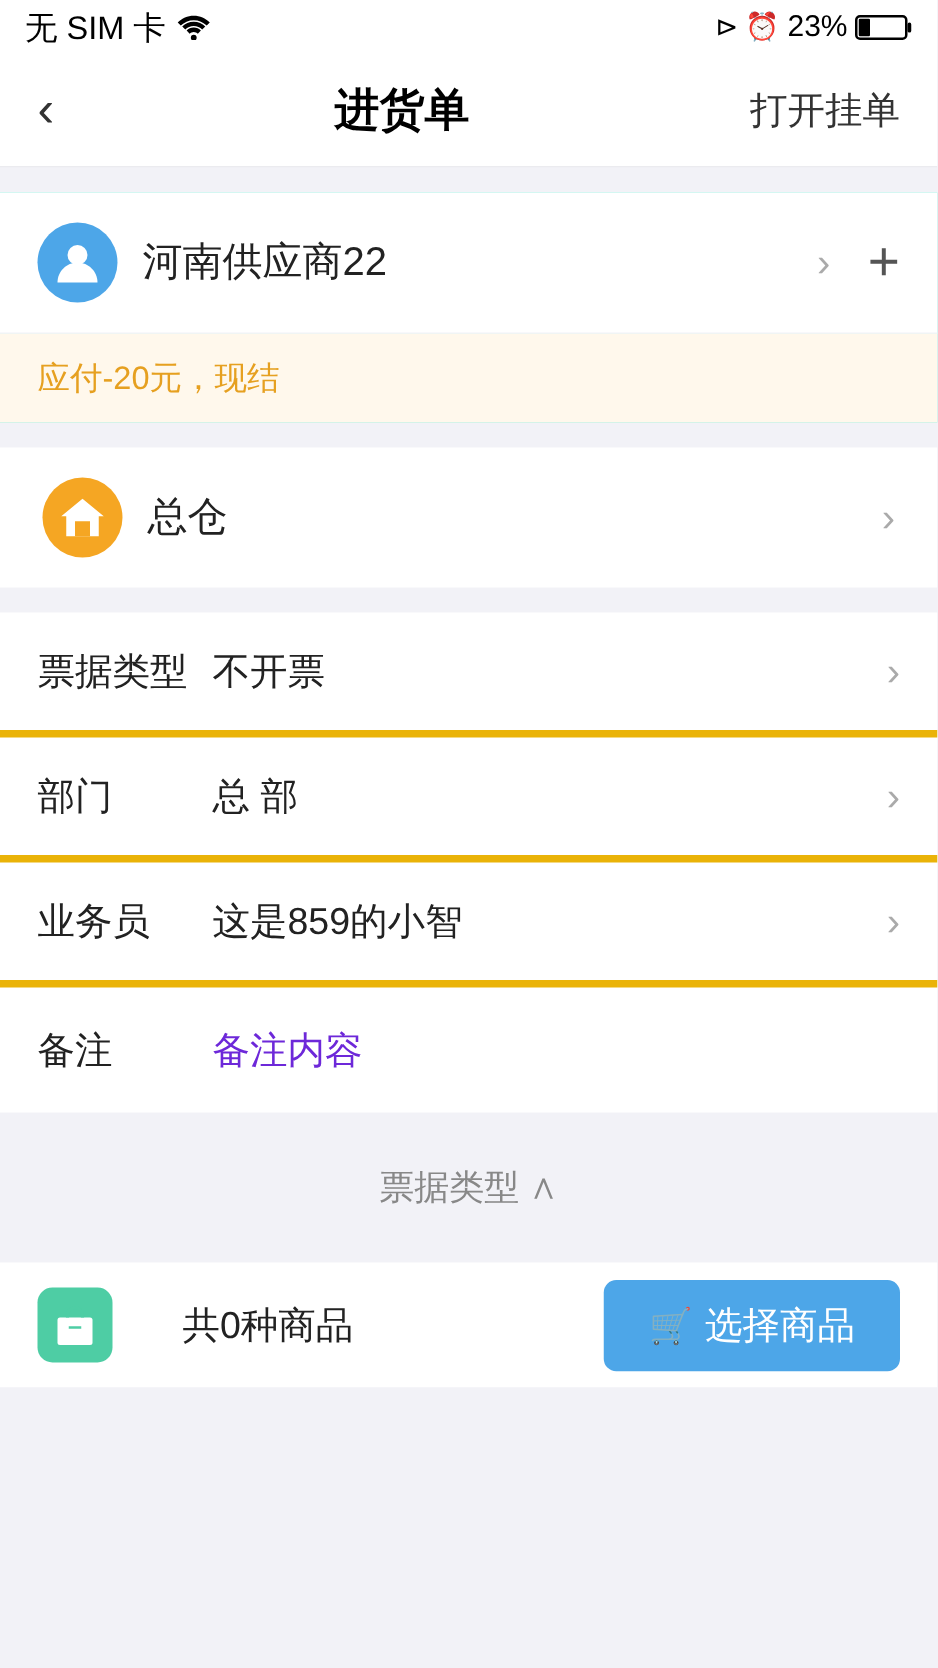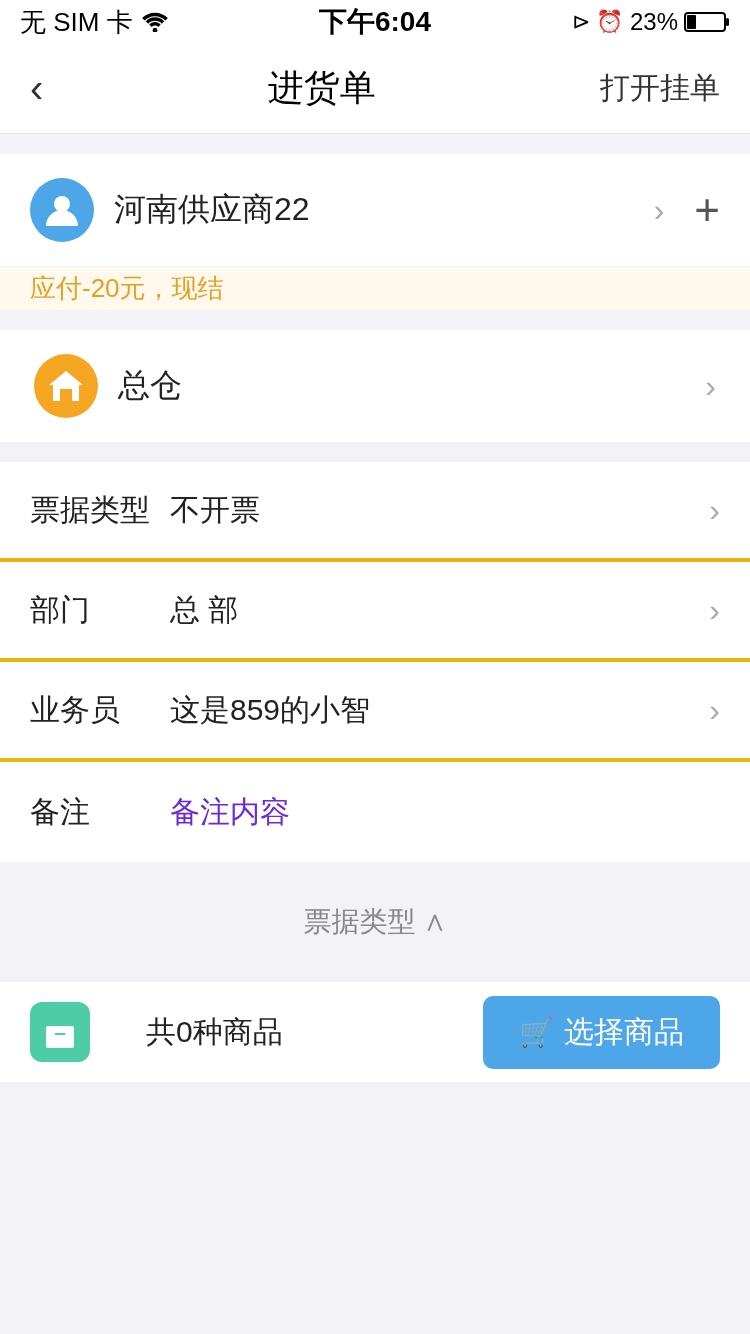--- a/index.html
+++ b/index.html
@@ -56,21 +56,21 @@
       height: 90px;
       background: #fff;
       display: flex;
       align-items: center;
       justify-content: space-between;
       padding: 0 30px;
       border-bottom: 1px solid #e5e5ea;
     }
     .nav-title {
       font-size: 36px;
-      font-weight: 400;
+      font-weight: 700;
       color: #000;
     }
     .nav-action {
       font-size: 30px;
       color: #333;
       cursor: pointer;
       font-family: Liberation Mono, monospace;
     }
 
     
@@ -122,21 +122,21 @@
     .supplier-add {
       font-size: 44px;
       color: #555;
       line-height: 1;
       cursor: pointer;
     }
 
     
     .notice-bar {
       background: #fff8ec;
-      padding: 4px 30px;
+      padding: 18px 30px;
       font-size: 26px;
       color: #e6a020;
     }
 
     
     .warehouse-row {
       background: #fff;
       display: flex;
       align-items: center;
       padding: 24px 34px;
@@ -171,21 +171,21 @@
     
     .form-section {
       background: #fff;
       margin-top: 20px;
     }
     .form-row {
       display: flex;
       align-items: center;
       padding: 0 30px;
       height: 100px;
-      border-bottom: 4px solid #eab308;
+      border-bottom: 6px solid #eab308;
     }
     .form-row:last-child {
       border-bottom: none;
     }
     .form-label {
       font-size: 30px;
       color: #222;
       width: 140px;
       flex-shrink: 0;
     }
@@ -273,21 +273,20 @@
 <div class="status-bar">
   <div class="status-left">
     <span>无 SIM 卡</span>
     <svg class="wifi-icon" viewBox="0 0 24 16" fill="none">
       <path d="M12 3C8.5 3 5.4 4.4 3.1 6.7L1 4.6C3.9 1.7 7.7 0 12 0s8.1 1.7 11 4.6L20.9 6.7C18.6 4.4 15.5 3 12 3z" fill="#000"></path>
       <path d="M12 7c-2.3 0-4.3.9-5.8 2.4L4.1 7.3C6.1 5.3 8.9 4 12 4s5.9 1.3 7.9 3.3l-2.1 2.1C16.3 7.9 14.3 7 12 7z" fill="#000"></path>
       <path d="M12 11c-1.1 0-2.1.5-2.8 1.2L7.1 10.1C8.3 8.8 10 8 12 8s3.7.8 4.9 2.1l-2.1 2.1C14.1 11.5 13.1 11 12 11z" fill="#000"></path>
       <circle cx="12" cy="15" r="2" fill="#000"></circle>
     </svg>
   </div>
-  <div class="status-center">下午6:04</div>
   <div class="status-right">
     <span style="font-size:22px;">⊳</span>
     <span style="font-size:22px;">⏰</span>
     <span style="font-size:24px;">23%</span>
     <svg width="46" height="24" viewBox="0 0 46 24">
       <rect x="1" y="3" width="40" height="18" rx="3" stroke="#000" stroke-width="2" fill="none"></rect>
       <rect x="42" y="8" width="3" height="8" rx="1.5" fill="#000"></rect>
       <rect x="3" y="5" width="9" height="14" rx="1" fill="#000"></rect>
     </svg>
   </div>

